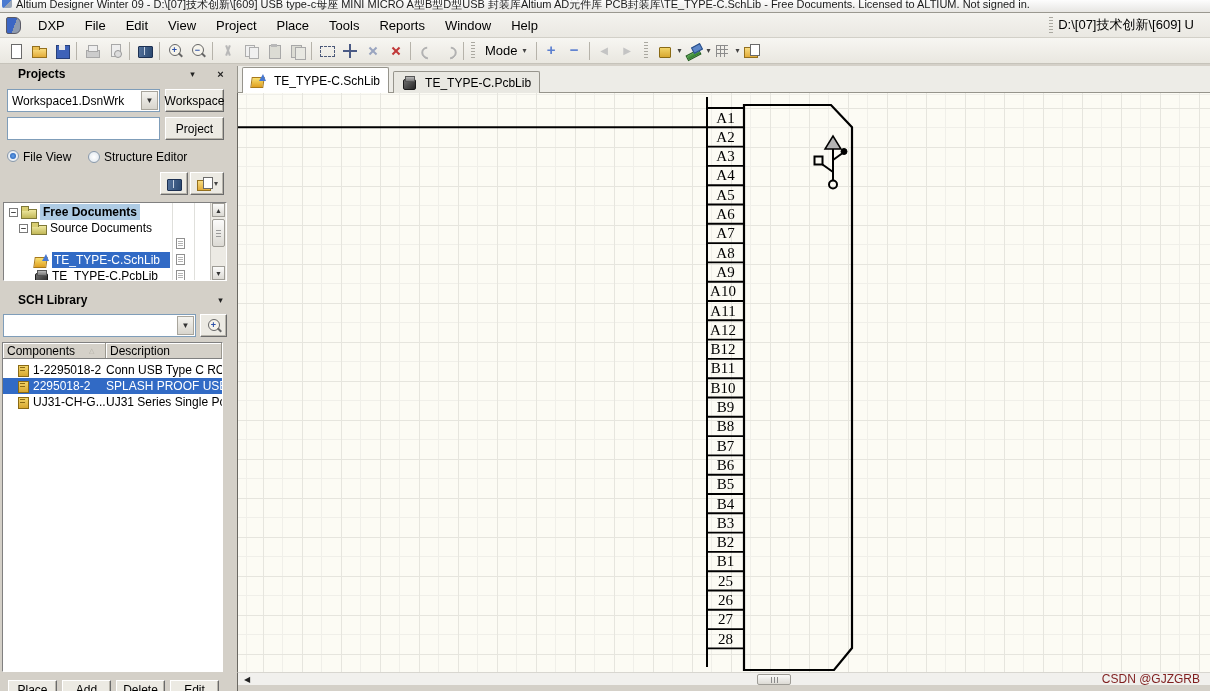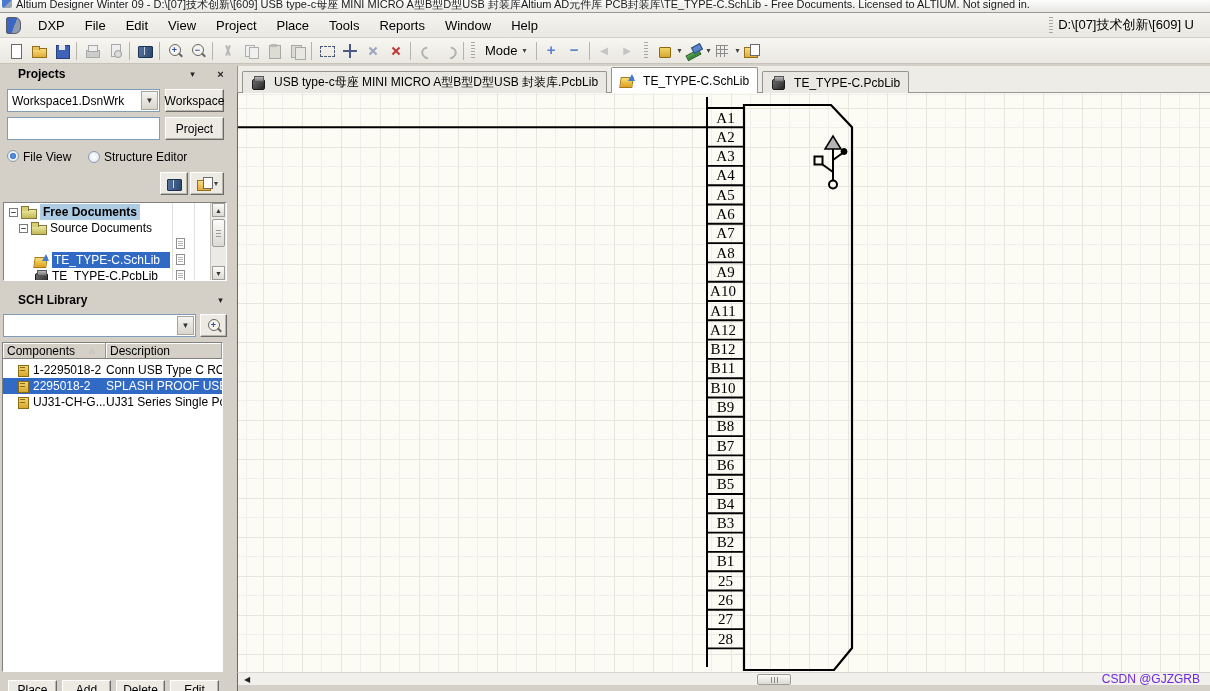--- a/index.html
+++ b/index.html
@@ -135,21 +135,21 @@
     repeating-linear-gradient(90deg,#F0EFE9 0 1px,transparent 1px 39px),
     repeating-linear-gradient(180deg,#F0EFE9 0 1px,transparent 1px 39px);
   background-position:25px 0,0 15px,44px 0,0 34px; }
 .viewport svg { position:absolute; left:0; top:0; }
 .pin-text { font-family:"Liberation Serif","DejaVu Serif",serif; font-size:15px; fill:#000; text-anchor:middle; }
 
 .hscroll { position:absolute; left:237px; top:672px; right:0; height:13px; background:#F1F0ED; border-top:1px solid #D8D6D0; border-left:1px solid #6A6862; }
 .hs-left { position:absolute; left:2px; top:1px; width:14px; height:11px; font-size:8px; line-height:11px; text-align:center; color:#222; }
 .hs-thumb { position:absolute; left:519px; top:1px; width:34px; height:11px; background:linear-gradient(#FBFBFA,#DCDAD4); border:1px solid #9E9C96; border-radius:2px; }
 .hs-thumb::before { content:""; position:absolute; left:13px; top:2px; width:1px; height:6px; background:#8A8A8A; box-shadow:3px 0 0 #8A8A8A,6px 0 0 #8A8A8A; }
-.wmark { position:absolute; right:10px; top:0; font-size:12px; line-height:13px; color:#6d28d9; }
+.wmark { position:absolute; right:10px; top:0; font-size:12px; line-height:13px; color:#7f1d1d; }
 .bottomstrip { position:absolute; left:237px; top:685px; right:0; bottom:0; background:#D4D0C8; border-left:1px solid #6A6862; }
 </style>
 </head>
 <body>
 
 <div class="app">
 
   <div class="titlebar">
     <span class="app-icon"></span>
     <span class="title-text">Altium Designer Winter 09 - D:\[07]技术创新\[609] USB type-c母座 MINI MICRO A型B型D型USB 封装库Altium AD元件库 PCB封装库\TE_TYPE-C.SchLib - Free Documents. Licensed to ALTIUM. Not signed in.</span>
@@ -391,24 +391,20 @@
         </div>
       </div>
       <div class="bbtn" style="left:8px;"><span>Place</span></div>
       <div class="bbtn" style="left:62px;"><span>Add</span></div>
       <div class="bbtn" style="left:116px;"><span>Delete</span></div>
       <div class="bbtn" style="left:170px;"><span>Edit</span></div>
     </div>
   </div>
 
   <div class="tabrow">
-    <div class="tab">
-      <span class="ic-pcb"></span>
-      <span>USB type-c母座 MINI MICRO A型B型D型USB 封装库.PcbLib</span>
-    </div>
     <div class="tab active">
       <span class="ic-schl"></span>
       <span>TE_TYPE-C.SchLib</span>
     </div>
     <div class="tab">
       <span class="ic-pcb"></span>
       <span>TE_TYPE-C.PcbLib</span>
     </div>
   </div>
 

